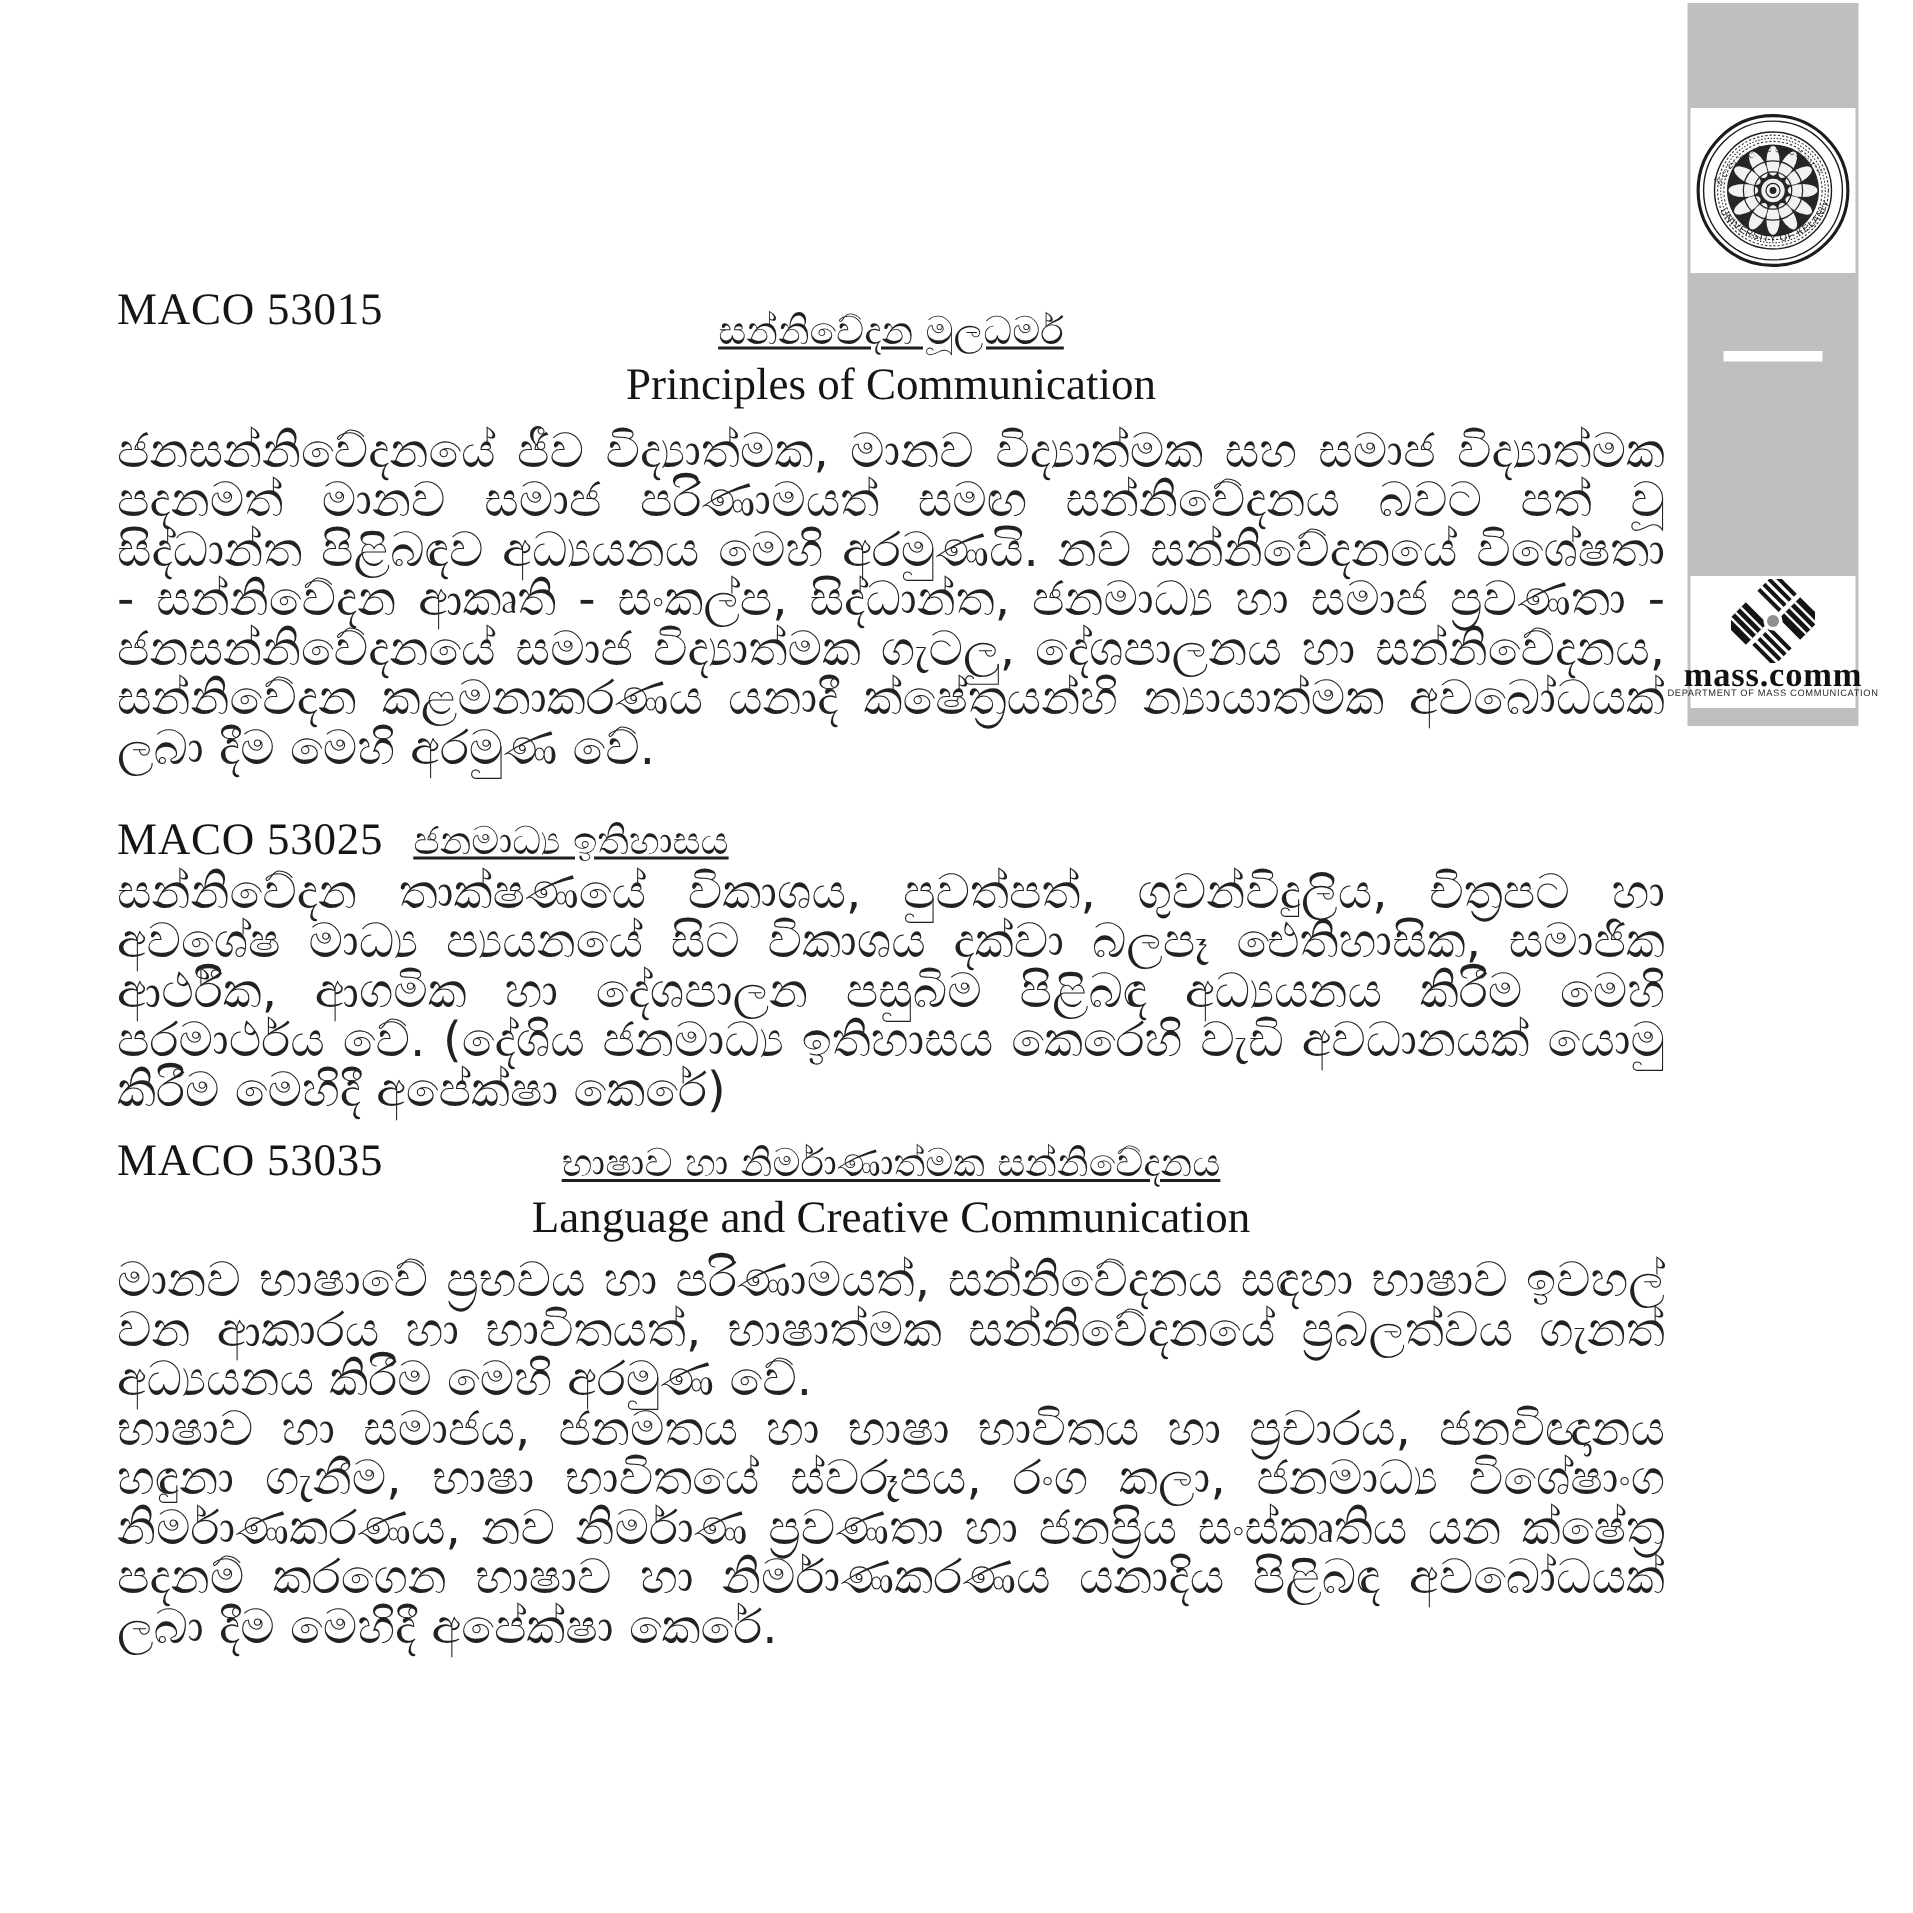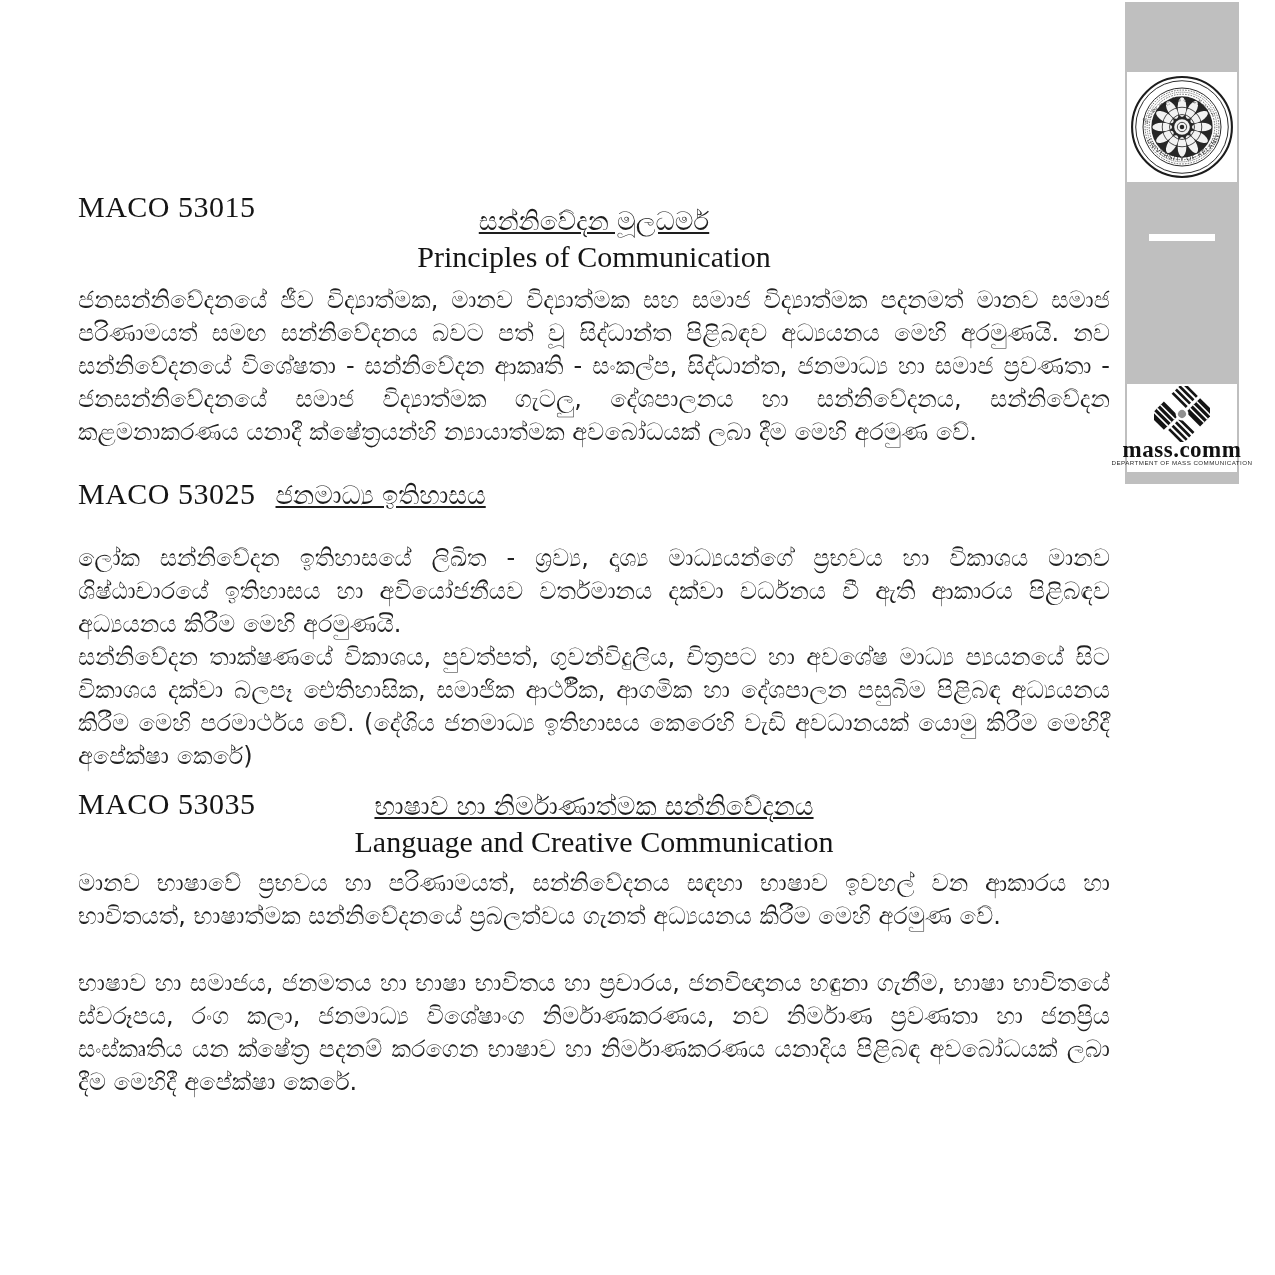--- a/index.html
+++ b/index.html
@@ -85,31 +85,31 @@
     font-size: 30px; line-height: 38px;
     text-align: center;
     color: #151515;
   }
   .head-inline { display: flex; align-items: baseline; }
   .head-inline .title-si { margin-left: 20px; text-align: left; }
   .head-inline .title-en { margin-left: 30px; text-align: left; }
 
   p.desc {
     font-family: "DejaVu Sans", sans-serif;
-    font-size: 24px;
+    font-size: 32px;
     line-height: 33px;
     text-align: justify;
     color: #222222;
   }
   .c1-desc { margin-top: 8px; }
   .c2-head  { margin-top: 28px; }
   .c2-desc1 { margin-top: 30px; }
   .c3-head  { margin-top: 10px; }
   .c3-desc1 { margin-top: 6px; }
-  .c3-desc2 { margin-top: 34px; }
+  .c3-desc2 { }
 
   .seal-text { font-family: "Liberation Sans", sans-serif; }
 </style>
 </head>
 <body>
 
 <div class="sidebar">
 
   <div class="seal-box">
     <svg viewBox="0 0 100 100">
@@ -201,21 +201,20 @@
       <div class="title-en">Principles of Communication</div>
     </div>
     <p class="desc c1-desc">ජනසන්නිවේදනයේ ජීව විද්‍යාත්මක, මානව විද්‍යාත්මක සහ සමාජ විද්‍යාත්මක පදනමත් මානව සමාජ පරිණාමයත් සමඟ සන්නිවේදනය බවට පත් වූ සිද්ධාන්ත පිළිබඳව අධ්‍යයනය මෙහි අරමුණයි. නව සන්නිවේදනයේ විශේෂතා - සන්නිවේදන ආකෘති - සංකල්ප, සිද්ධාන්ත, ජනමාධ්‍ය හා සමාජ ප්‍රවණතා - ජනසන්නිවේදනයේ සමාජ විද්‍යාත්මක ගැටලු, දේශපාලනය හා සන්නිවේදනය, සන්නිවේදන කළමනාකරණය යනාදී ක්ෂේත්‍රයන්හි න්‍යායාත්මක අවබෝධයක් ලබා දීම මෙහි අරමුණ වේ.</p>
   </section>
 
   <section>
     <div class="course-head head-inline c2-head">
       <span class="course-code">MACO 53025</span>
       <span class="title-si">ජනමාධ්‍ය ඉතිහාසය</span>
     </div>
-    <p class="desc c2-desc1">ලෝක සන්නිවේදන ඉතිහාසයේ ලිඛිත - ශ්‍රව්‍ය, දෘශ්‍ය මාධ්‍යයන්ගේ ප්‍රභවය හා  විකාශය මානව ශිෂ්ඨාචාරයේ ඉතිහාසය හා අවියෝජනීයව වර්තමානය දක්වා වර්ධනය වී ඇති ආකාරය පිළිබඳව අධ්‍යයනය කිරීම මෙහි අරමුණයි.</p>
     <p class="desc">සන්නිවේදන තාක්ෂණයේ විකාශය, පුවත්පත්, ගුවන්විදුලිය, චිත්‍රපට හා අවශේෂ මාධ්‍ය ප්‍යයනයේ සිට විකාශය දක්වා බලපෑ ඓතිහාසික, සමාජික ආර්ථීක, ආගමික හා දේශපාලන පසුබිම පිළිබඳ අධ්‍යයනය කිරීම මෙහි පරමාර්ථය වේ. (දේශිය ජනමාධ්‍ය ඉතිහාසය කෙරෙහි වැඩි අවධානයක් යොමු කිරීම මෙහිදී අපේක්ෂා කෙරේ)</p>
   </section>
 
   <section>
     <div class="course-head head-stacked c3-head">
       <span class="course-code" style="top:4px;">MACO 53035</span>
       <div class="title-si" style="padding-top:6px;">භාෂාව හා නිර්මාණාත්මක සන්නිවේදනය</div>
       <div class="title-en">Language and Creative Communication</div>
     </div>
     <p class="desc c3-desc1">මානව භාෂාවේ ප්‍රභවය හා පරිණාමයත්, සන්නිවේදනය සඳහා භාෂාව ඉවහල් වන ආකාරය හා භාවිතයත්, භාෂාත්මක සන්නිවේදනයේ ප්‍රබලත්වය ගැනත් අධ්‍යයනය කිරීම මෙහි අරමුණ වේ.</p>

